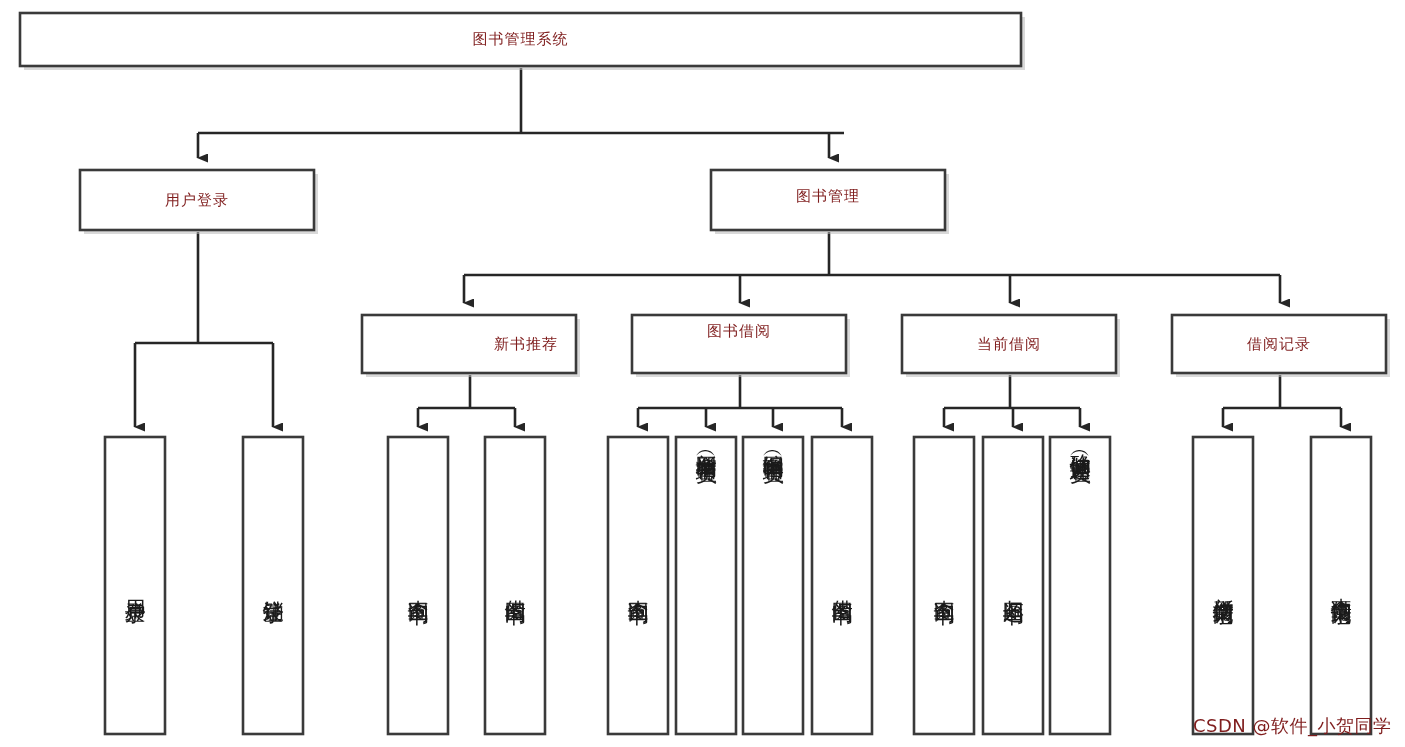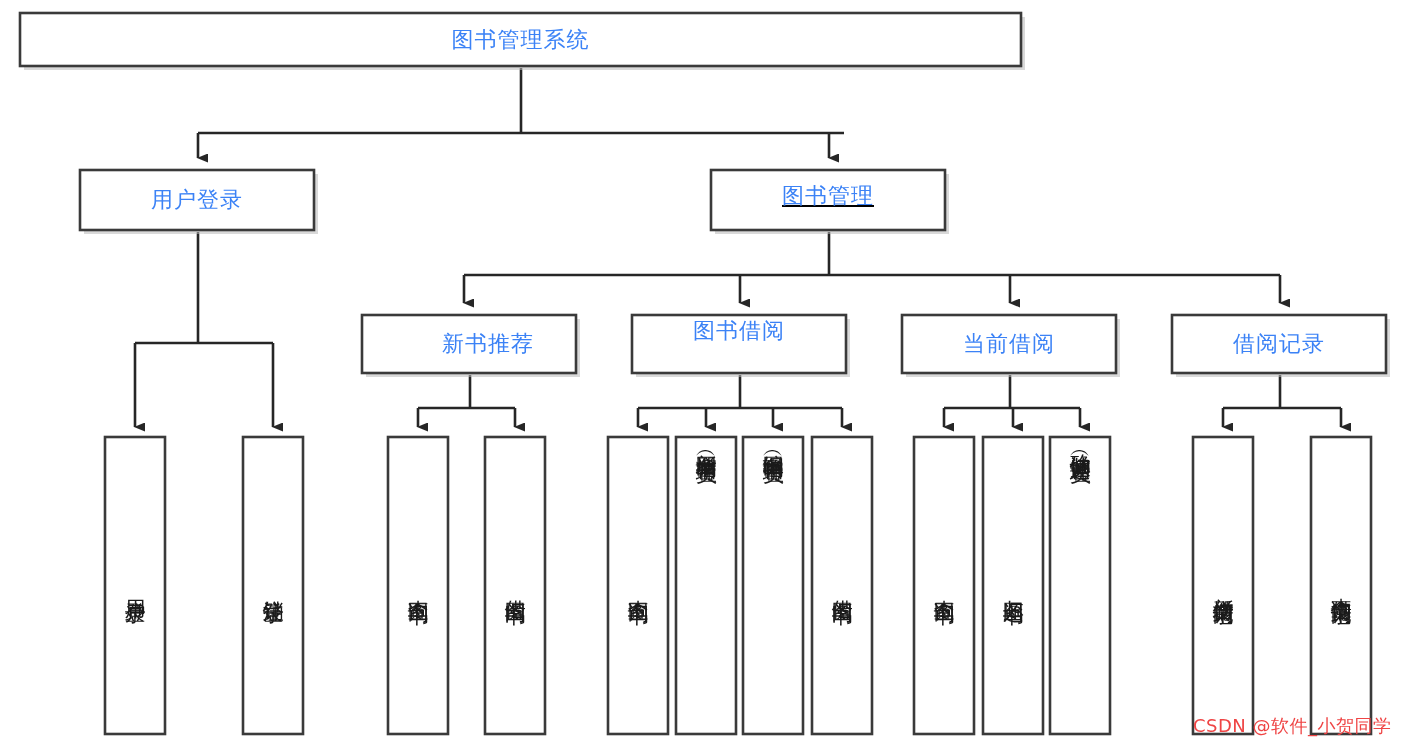--- a/index.html
+++ b/index.html
@@ -59,32 +59,32 @@
   }
   .htext-wrap {
     position: absolute;
     display: flex;
     align-items: center;
     justify-content: center;
     pointer-events: none;
   }
   .htext {
     font-family: "DejaVu Sans", "Liberation Sans", sans-serif;
-    font-size: 22px;
+    font-size: 15px;
     letter-spacing: 1px;
-    color: #3b82f6;
+    color: #7f1d1d;
     white-space: nowrap;
   }
   .watermark {
     position: absolute;
     left: 1193px;
     top: 714px;
     font-family: "DejaVu Sans", "Liberation Sans", sans-serif;
     font-size: 18px;
-    color: #ef4444;
+    color: #7f1d1d;
     white-space: nowrap;
     letter-spacing: 0.5px;
   }
 </style>
 </head>
 <body>
 
 <div id="diagram-root">
 
   <svg class="tree-canvas" viewBox="0 0 1405 747">
@@ -181,25 +181,25 @@
   </svg>
 
   <div class="htext-wrap" style="left:20px; top:13px; width:1001px; height:53px;">
     <span class="htext">图书管理系统</span>
   </div>
 
   <div class="htext-wrap" style="left:80px; top:170px; width:234px; height:60px;">
     <span class="htext">用户登录</span>
   </div>
 
-  <div class="htext-wrap" style="left:711px; top:170px; width:234px; height:52px;text-decoration:underline;">
+  <div class="htext-wrap" style="left:711px; top:170px; width:234px; height:52px;">
     <span class="htext">图书管理</span>
   </div>
 
-  <div class="htext-wrap" style="left:362px; top:315px; width:252px; height:58px;">
+  <div class="htext-wrap" style="left:362px; top:315px; width:252px; height:58px;padding-left:38px;">
     <span class="htext">新书推荐</span>
   </div>
 
   <div class="htext-wrap" style="left:632px; top:302px; width:214px; height:58px;">
     <span class="htext">图书借阅</span>
   </div>
 
   <div class="htext-wrap" style="left:902px; top:315px; width:214px; height:58px;align-items:center;">
     <span class="htext">当前借阅</span>
   </div>

